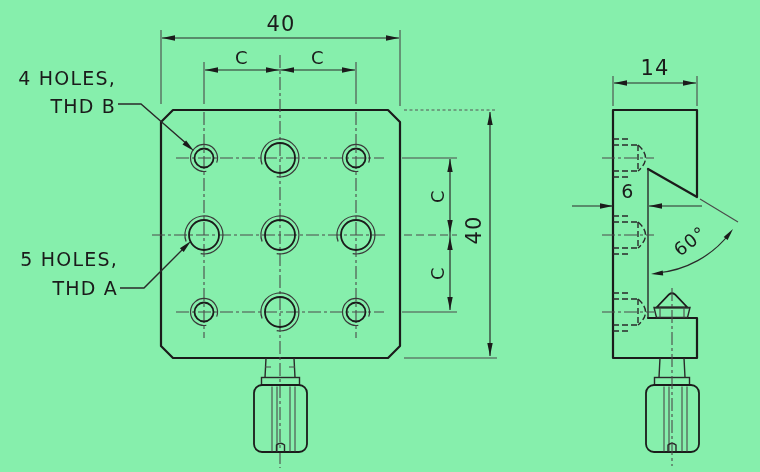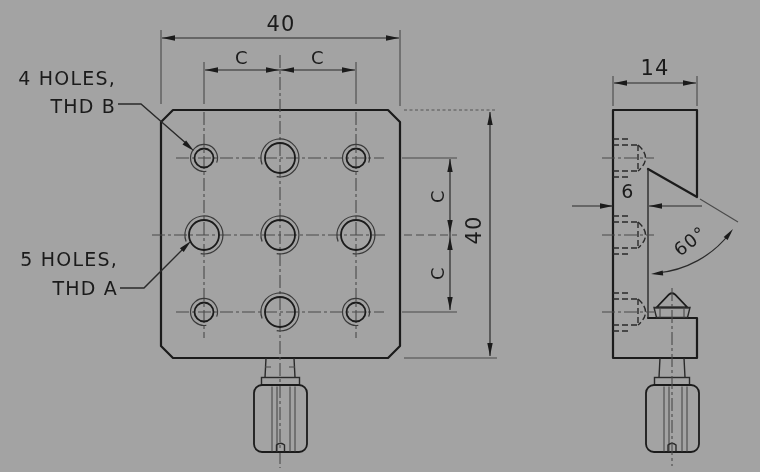--- a/index.html
+++ b/index.html
@@ -1,16 +1,16 @@
 <!DOCTYPE html>
 <html><head>
 <meta charset="utf-8">
 <style>
   html,body{margin:0;padding:0;background:#ffffff;}
-  .canvas{position:relative;width:760px;height:472px;background:#a3a3a3;overflow:hidden;
+  .canvas{position:relative;width:760px;height:472px;background:#86efac;overflow:hidden;
           font-family:"DejaVu Sans","Liberation Sans",sans-serif;}
   svg{display:block;}
   .ol  {stroke:#1b1b1b;stroke-width:2.2;fill:none;stroke-linejoin:round;stroke-linecap:round;}
   .o2  {stroke:#1b1b1b;stroke-width:1.8;fill:none;}
   .o1  {stroke:#3a3a3a;stroke-width:1.2;fill:none;}
   .med {stroke:#2a2a2a;stroke-width:1.4;fill:none;}
   .thin{stroke:#4a4a4a;stroke-width:1.1;fill:none;}
   .dim {stroke:#2a2a2a;stroke-width:1.2;fill:none;}
   .cl  {stroke:#4a4a4a;stroke-width:1.1;fill:none;stroke-dasharray:13 3 3 3;}
   .hid {stroke:#2a2a2a;stroke-width:1.4;fill:none;stroke-dasharray:6 3;}

